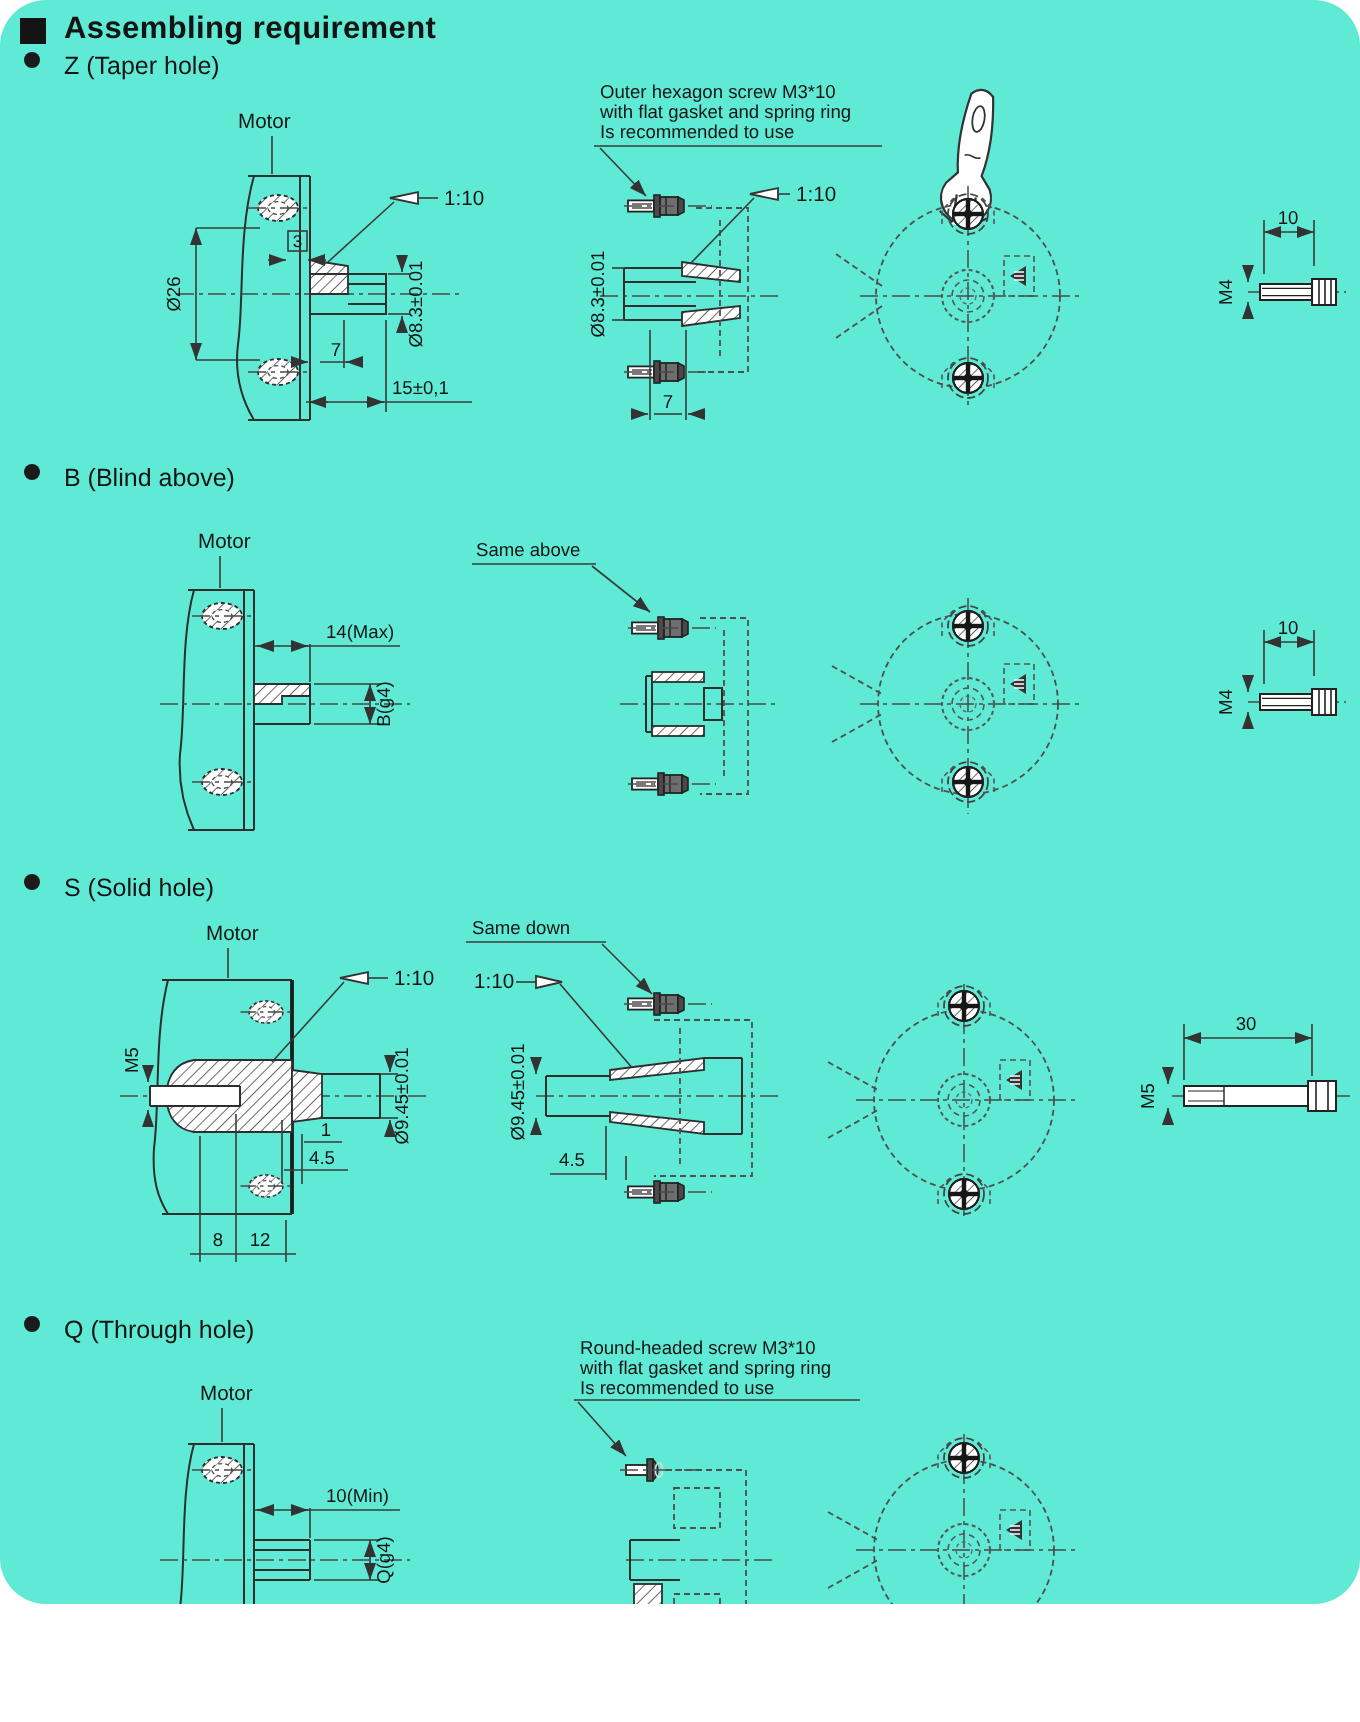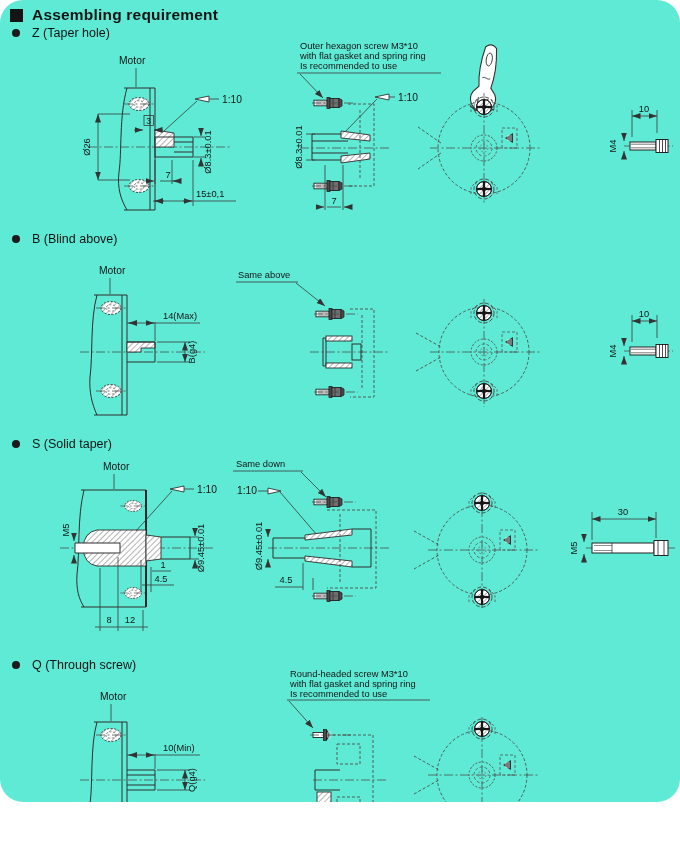--- a/index.html
+++ b/index.html
@@ -2,21 +2,21 @@
 <html><head>
 <meta charset="utf-8">
 <style>
   html,body{margin:0;padding:0;background:#fff;}
   .page{position:relative;width:680px;height:802px;background:#5eead4;overflow:hidden;
         font-family:"Liberation Sans",sans-serif;color:#151515;border-radius:23px;}
   .defs{position:absolute;width:0;height:0;}
   .hdr{position:absolute;left:10px;top:6px;display:flex;align-items:center;gap:9px;}
   .hdr .sq{width:13px;height:13px;background:#141414;display:inline-block;}
   .hdr h1{margin:0;font-size:15.5px;font-weight:600;letter-spacing:.2px;color:#141414;}
-  .sec{position:absolute;left:12px;display:flex;align-items:center;gap:12px;}
+  .sec{position:absolute;left:12px;display:flex;gap:12px;}
   .sec .dot{width:8px;height:8px;border-radius:50%;background:#1b1b1b;display:inline-block;}
   .sec .lbl{font-size:12.5px;color:#141414;}
   svg.row{position:absolute;left:0;}
   .ln{stroke:#2e2e2e;stroke-width:1;fill:none;}
   .thk{stroke:#1d1d1d;stroke-width:1.9;fill:none;}
   .cl{stroke:#4a4a4a;stroke-width:.75;fill:none;stroke-dasharray:9 2.5 2 2.5;}
   .dsh{stroke:#4f4f4f;stroke-width:.9;fill:none;stroke-dasharray:3 2;}
   .dim{stroke:#3a3a3a;stroke-width:.8;fill:none;}
   .hat{fill:url(#hatch);stroke:#2e2e2e;stroke-width:.9;}
   text{fill:#151515;font-family:"Liberation Sans",sans-serif;font-size:10px;}
@@ -309,21 +309,21 @@
     <text x="644" y="317" class="t9" text-anchor="middle">10</text>
     <use href="#sideScrewM4" transform="translate(630,351)"></use>
     <line x1="624" y1="339" x2="624" y2="346" class="dim" marker-end="url(#aE)"></line>
     <line x1="624" y1="363" x2="624" y2="356" class="dim" marker-end="url(#aE)"></line>
     <text x="616" y="351" class="t9" text-anchor="middle" transform="rotate(-90 616 351)">M4</text>
   </g>
 </svg>
 
 <div class="sec" style="top:437px">
   <span class="dot"></span>
-  <span class="lbl">S (Solid taper)</span>
+  <span class="lbl">S (Solid hole)</span>
 </div>
 
 <svg class="row" style="top:452px" width="680" height="200" viewBox="0 452 680 200">
   <g>
     <text x="103" y="470" class="t10">Motor</text>
     <line x1="114" y1="474" x2="114" y2="489" class="dim"></line>
     <path d="M84,490 C77,518 80,552 77,574 C76,590 79,599 84,607" class="ln"></path>
     <line x1="81" y1="490" x2="146" y2="490" class="ln"></line>
     <line x1="146" y1="490" x2="146" y2="607" class="thk"></line>
     <line x1="81" y1="607" x2="146" y2="607" class="ln"></line>
@@ -425,21 +425,21 @@
     <text x="623" y="515" class="t9" text-anchor="middle">30</text>
     <use href="#sideScrewM5" transform="translate(592,548)"></use>
     <line x1="584" y1="536" x2="584" y2="542" class="dim" marker-end="url(#aE)"></line>
     <line x1="584" y1="560" x2="584" y2="554" class="dim" marker-end="url(#aE)"></line>
     <text x="577" y="548" class="t9" text-anchor="middle" transform="rotate(-90 577 548)">M5</text>
   </g>
 </svg>
 
 <div class="sec" style="top:658px">
   <span class="dot"></span>
-  <span class="lbl">Q (Through screw)</span>
+  <span class="lbl">Q (Through hole)</span>
 </div>
 
 <svg class="row" style="top:664px" width="680" height="197" viewBox="0 664 680 197">
   <g>
     <text x="100" y="700" class="t10">Motor</text>
     <line x1="111" y1="704" x2="111" y2="721" class="dim"></line>
     <path d="M97,722 C90,747 93,782 90,804 C89,819 92,831 97,842" class="ln"></path>
     <line x1="94" y1="722" x2="127" y2="722" class="ln"></line>
     <line x1="127" y1="722" x2="127" y2="842" class="ln"></line>
     <line x1="122" y1="722" x2="122" y2="842" class="ln"></line>

